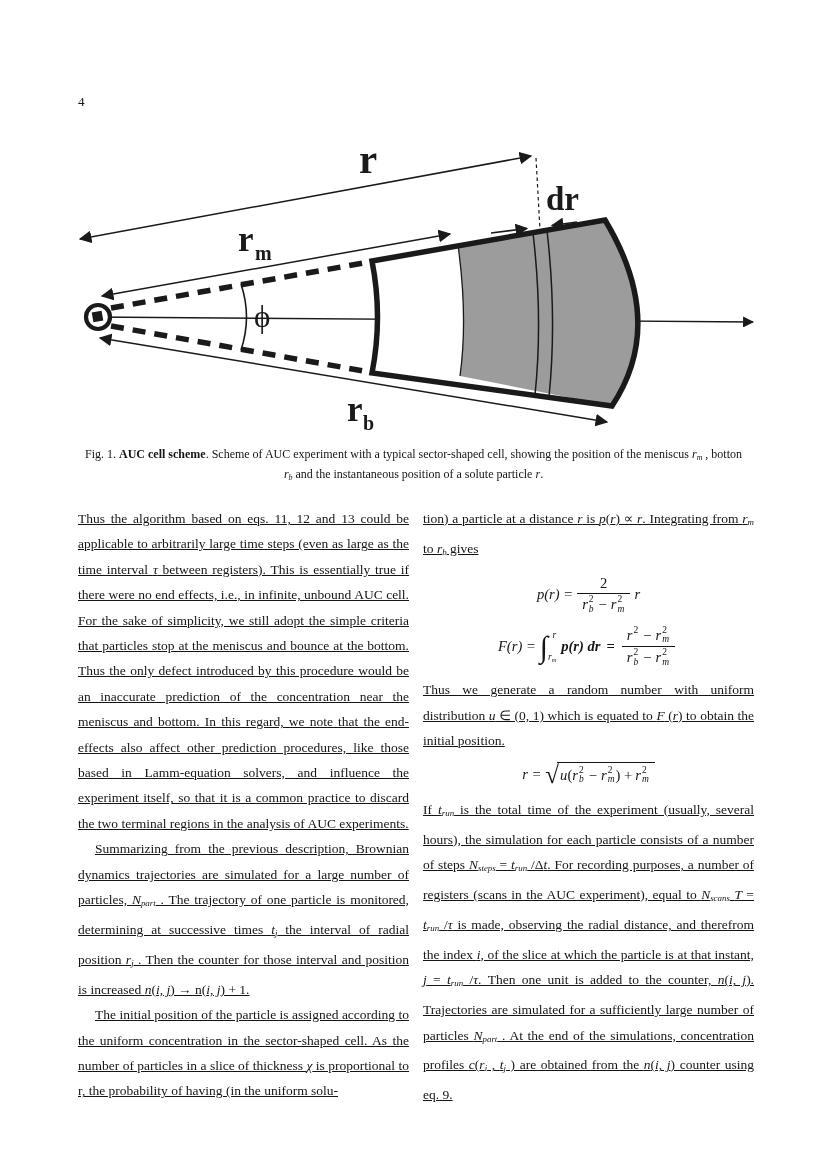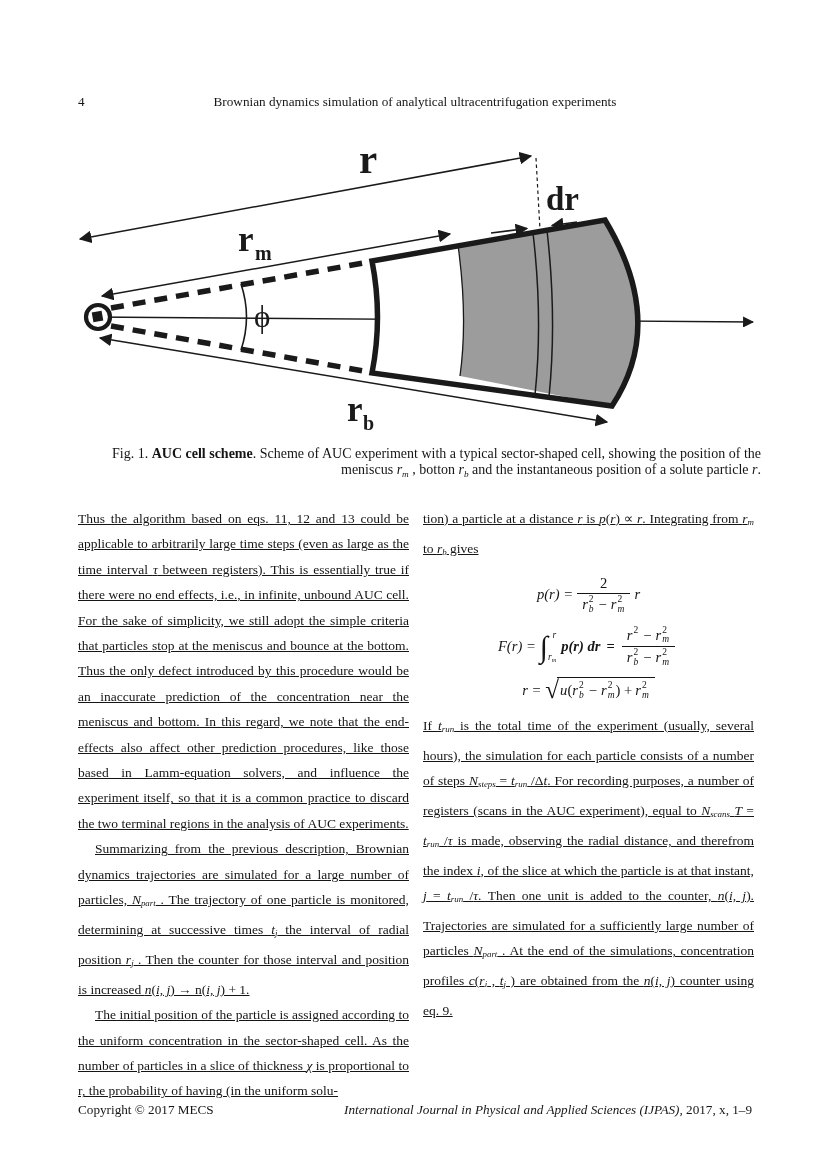--- a/index.html
+++ b/index.html
@@ -9,22 +9,22 @@
   
   .running-head{position:absolute;top:94px;left:78px;right:75px;height:18px;font-size:13.2px;}
   .page-num{position:absolute;left:0;top:0;}
   .run-title{position:absolute;left:0;right:0;text-align:center;top:0;}
 
   
   .figure-svg{position:absolute;left:63px;top:132px;width:700px;height:302px;}
   .figure-svg text{font-family:"Liberation Serif",serif;fill:#1a1a1a;}
   .figure-svg .biglabel{font-weight:bold;}
 
-  .caption{position:absolute;top:446px;left:94px;width:667px;text-align:right;
-           font-size:14px;line-height:16px;}
+  .caption{position:absolute;top:446px;left:80px;width:667px;text-align:center;
+           font-size:12px;line-height:16px;}
 
   
   .cols{position:absolute;top:506px;left:78px;width:676px;display:flex;gap:14px;}
   .col{flex:1;font-size:13.5px;line-height:25.4px;text-align:justify;}
   .col p{margin:0;text-decoration:underline;}
   .indent{text-indent:17px;}
   .sec-head{margin:21px 0 15px 0;font-size:13.5px;text-align:left;}
 
   .run-i{font-style:italic;}
   .run-b{font-weight:bold;}
@@ -57,21 +57,20 @@
   .footer{position:absolute;top:1102px;left:78px;right:75px;font-size:13.2px;display:flex;}
   .journal{margin-left:auto;text-align:right;}
 </style>
 </head>
 <body>
 
 <div class="page">
 
   <div class="running-head">
     <span class="page-num">4</span>
-    <span class="run-title">Brownian dynamics simulation of analytical ultracentrifugation experiments</span>
   </div>
 
   <svg class="figure-svg" viewBox="0 0 700 300">
     <defs>
       <marker id="ah" viewBox="0 0 10 10" refX="9" refY="5" markerWidth="8.5" markerHeight="8.5" orient="auto-start-reverse">
         <path d="M0,0L10,5L0,10Z" fill="#1a1a1a"></path>
       </marker>
     </defs>
 
     <line x1="28" y1="184" x2="690" y2="189" stroke="#1a1a1a" stroke-width="1.3" marker-end="url(#ah)"></line>
@@ -180,20 +179,21 @@
             <span class="op">−</span>
             <span class="v">r</span>
               <span class="ss">
                 <span>2</span>
                 <span class="v">m</span>
               </span>
           </span>
         </span>
       </div>
 
+      <p><span>Thus we generate a random number with uniform distribution </span><span class="run-i">u</span><span> ∈ (0, 1) which is equated to </span><span class="run-i">F</span><span> (</span><span class="run-i">r</span><span>) to obtain the initial position.</span></p>
 
       <div class="eq">
         <span class="v">r =</span>
         <span class="sqrt">
           <span class="sqrtsign">√</span>
           <span class="sqrtbody">
             <span class="v">u</span>
               <span>(</span>
             <span class="v">r</span>
               <span class="ss">
@@ -214,18 +214,14 @@
                 <span class="v">m</span>
               </span>
           </span>
         </span>
       </div>
 
       <p><span>If </span><span class="run-i">t</span><span class="run-isub">run</span><span> is the total time of the experiment (usually, several hours), the simulation for each particle consists of a number of steps </span><span class="run-i">N</span><span class="run-isub">steps</span><span> = </span><span class="run-i">t</span><span class="run-isub">run</span><span> /Δ</span><span class="run-i">t</span><span>. For recording purposes, a number of registers (scans in the AUC experiment), equal to </span><span class="run-i">N</span><span class="run-isub">scans</span><span> </span><span class="run-i">T</span><span> = </span><span class="run-i">t</span><span class="run-isub">run</span><span> /</span><span class="run-i">τ</span><span> is made, observing the radial distance, and therefrom the index </span><span class="run-i">i</span><span>, of the slice at which the particle is at that instant, </span><span class="run-i">j</span><span> = </span><span class="run-i">t</span><span class="run-isub">run</span><span> /</span><span class="run-i">τ</span><span>. Then one unit is added to the counter, </span><span class="run-i">n</span><span>(</span><span class="run-i">i, j</span><span>). Trajectories are simulated for a sufficiently large number of particles </span><span class="run-i">N</span><span class="run-isub">part</span><span> . At the end of the simulations, concentration profiles </span><span class="run-i">c</span><span>(</span><span class="run-i">r</span><span class="run-isub">i</span><span> , </span><span class="run-i">t</span><span class="run-isub">j</span><span> ) are obtained from the </span><span class="run-i">n</span><span>(</span><span class="run-i">i, j</span><span>) counter using eq. 9.</span></p>
     </div>
   </div>
 
-  <div class="footer">
-    <span>Copyright © 2017 MECS</span>
-    <span class="journal"><span class="run-i">International Journal in Physical and Applied Sciences (IJPAS),</span><span> 2017, x, 1–9</span></span>
-  </div>
 
 </div>
 
 </body></html>

